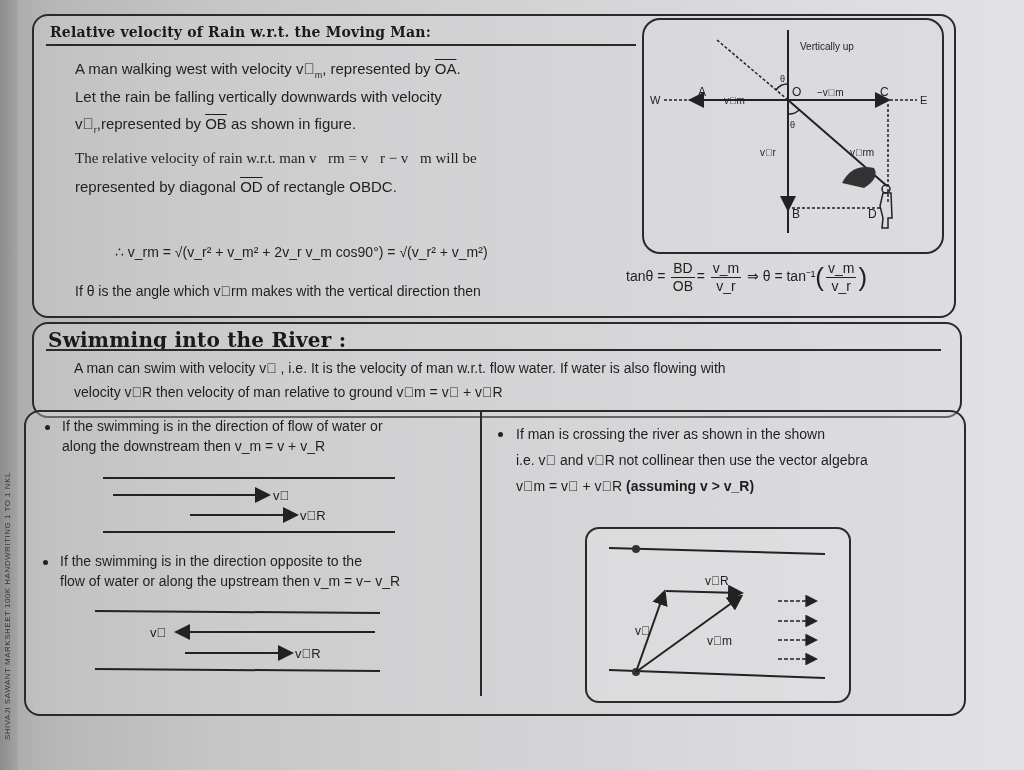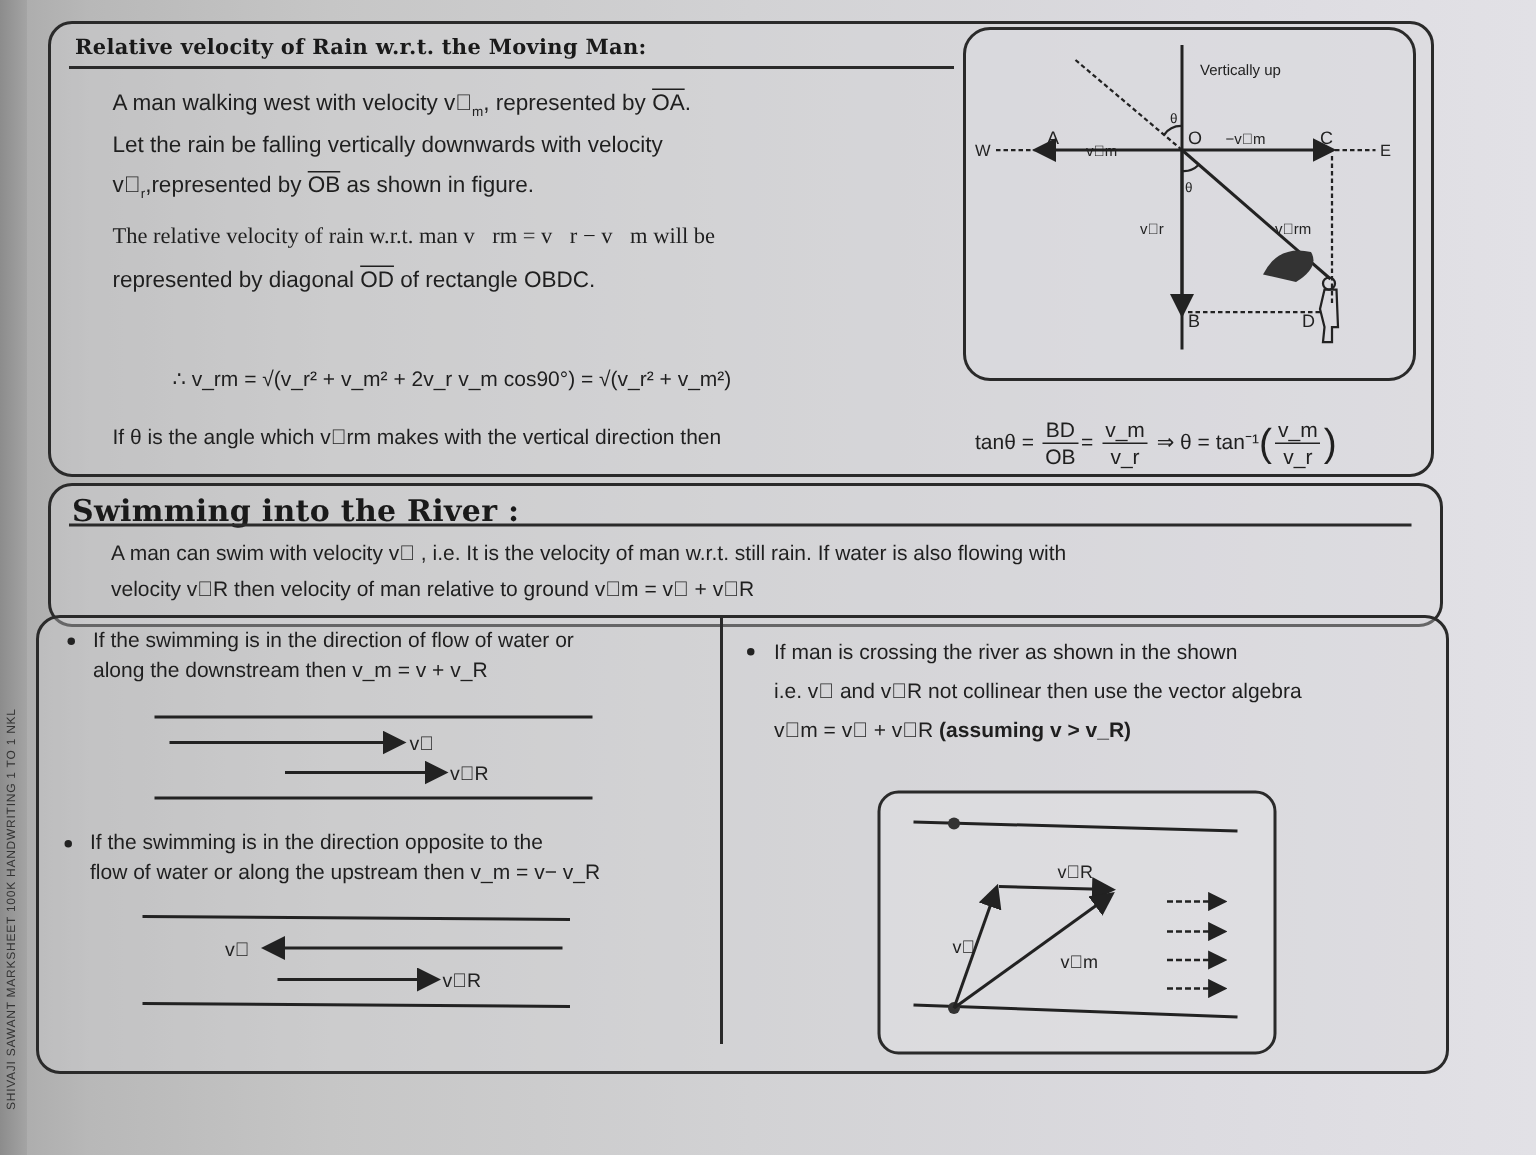--- a/index.html
+++ b/index.html
@@ -61,21 +61,21 @@
   <span>The relative velocity of rain w.r.t. man </span><span>v⃗rm = v⃗r − v⃗m</span><span> will be</span>
 </div>
 <div class="txt" style="left:75px; top:178px;">
   <span>represented by diagonal </span><span class="ovl">OD</span><span> of rectangle OBDC.</span>
 </div>
 <div class="txt small" style="left:115px; top:232px;margin-top:12px;">∴ v_rm = √(v_r² + v_m² + 2v_r v_m cos90°) = √(v_r² + v_m²)</div>
 
 <div class="txt small" style="left:75px; top:283px;">
   <span>If θ is the angle which </span><span>v⃗rm</span><span> makes with the vertical direction then </span>
 </div>
-<div class="txt small" style="left:626px; top:278px;margin-left:24px;">
+<div class="txt small" style="left:626px; top:260px;">
   <span>tanθ =</span>
   <span class="frac"><span class="num">BD</span><span>OB</span></span>=
   <span class="frac"><span class="num">v_m</span><span>v_r</span></span>
   <span>⇒ θ = tan⁻¹</span><span style="font-size:26px;vertical-align:middle">(</span><span class="frac"><span class="num">v_m</span><span>v_r</span></span><span style="font-size:26px;vertical-align:middle">)</span>
 </div>
 
 <div class="box" style="left:642px; top:18px; width:298px; height:232px; border-radius:18px; background:rgba(220,220,224,0.5);"></div>
 <svg style="position:absolute; left:642px; top:18px;" width="302" height="236">
   <defs>
     <marker id="ah" markerWidth="8" markerHeight="8" refX="6" refY="4" orient="auto">
@@ -116,21 +116,21 @@
   <text x="148" y="110" font-size="9" fill="#222">θ</text>
   <text x="82" y="86" font-size="10" fill="#222">v⃗m</text>
   <text x="175" y="78" font-size="10" fill="#222">−v⃗m</text>
   <text x="118" y="138" font-size="10" fill="#222">v⃗r</text>
   <text x="208" y="138" font-size="10" fill="#222">v⃗rm</text>
 </svg>
 
 <div class="box" style="left:32px; top:322px; width:926px; height:92px;"></div>
 <div class="title" style="left:48px; top:328px; font-size:20px;">Swimming into the River :</div>
 <div class="underline" style="left:46px; top:349px; width:895px; height:1.5px;"></div>
-<div class="txt small" style="left:74px; top:360px;">A man can swim with velocity v⃗ , i.e. It is the velocity of man w.r.t. still rain. If water is also flowing with</div>
+<div class="txt small" style="left:74px; top:360px;">A man can swim with velocity v⃗ , i.e. It is the velocity of man w.r.t. flow water. If water is also flowing with</div>
 <div class="txt small" style="left:74px; top:384px;">
   <span>velocity v⃗R  then velocity of man relative to ground </span><span>v⃗m = v⃗ + v⃗R</span>
 </div>
 
 <div class="box" style="left:24px; top:410px; width:938px; height:302px;"></div>
 <div class="vdiv" style="left:480px; top:412px; height:284px;"></div>
 
 <div class="bullet" style="left:45px; top:425px;"></div>
 <div class="txt small" style="left:62px; top:418px;">If the swimming is in the direction of flow of water or</div>
 <div class="txt small" style="left:62px; top:438px;">

